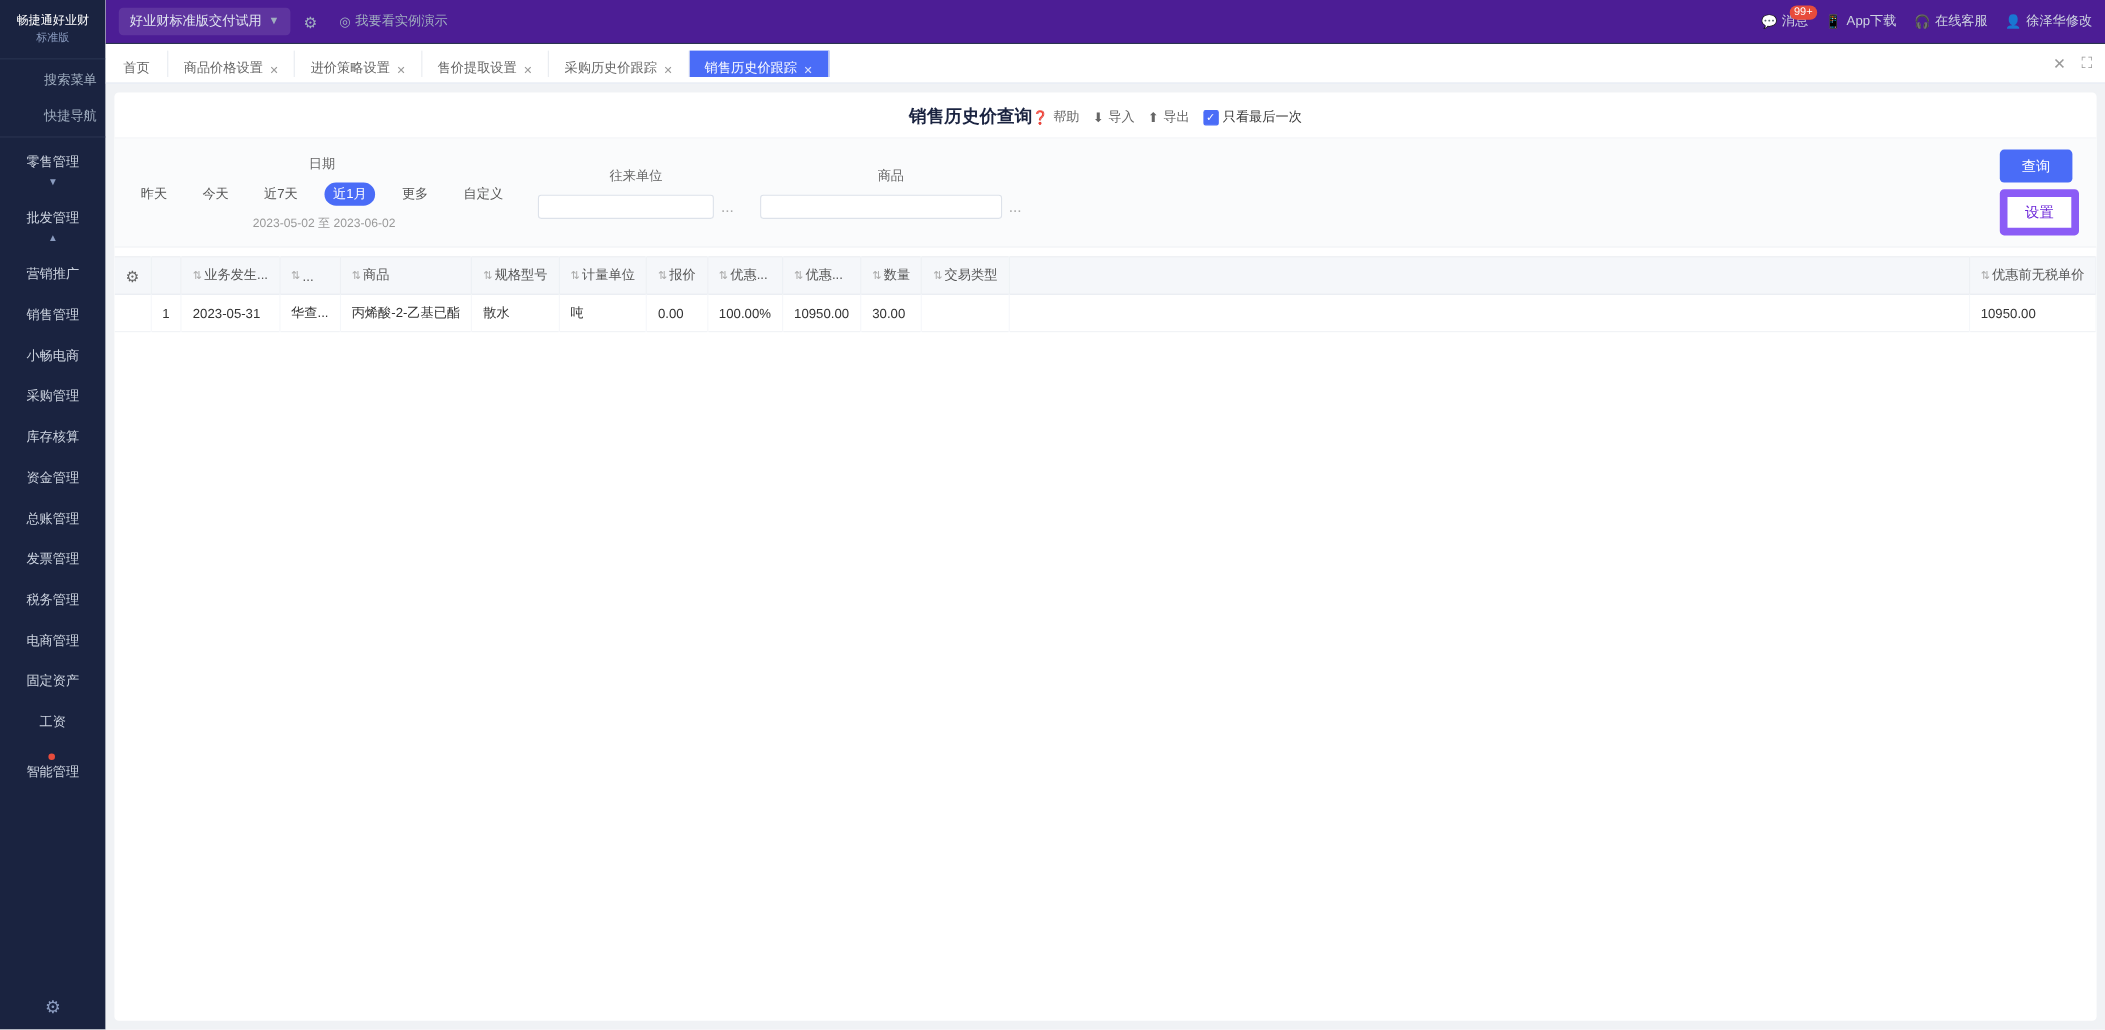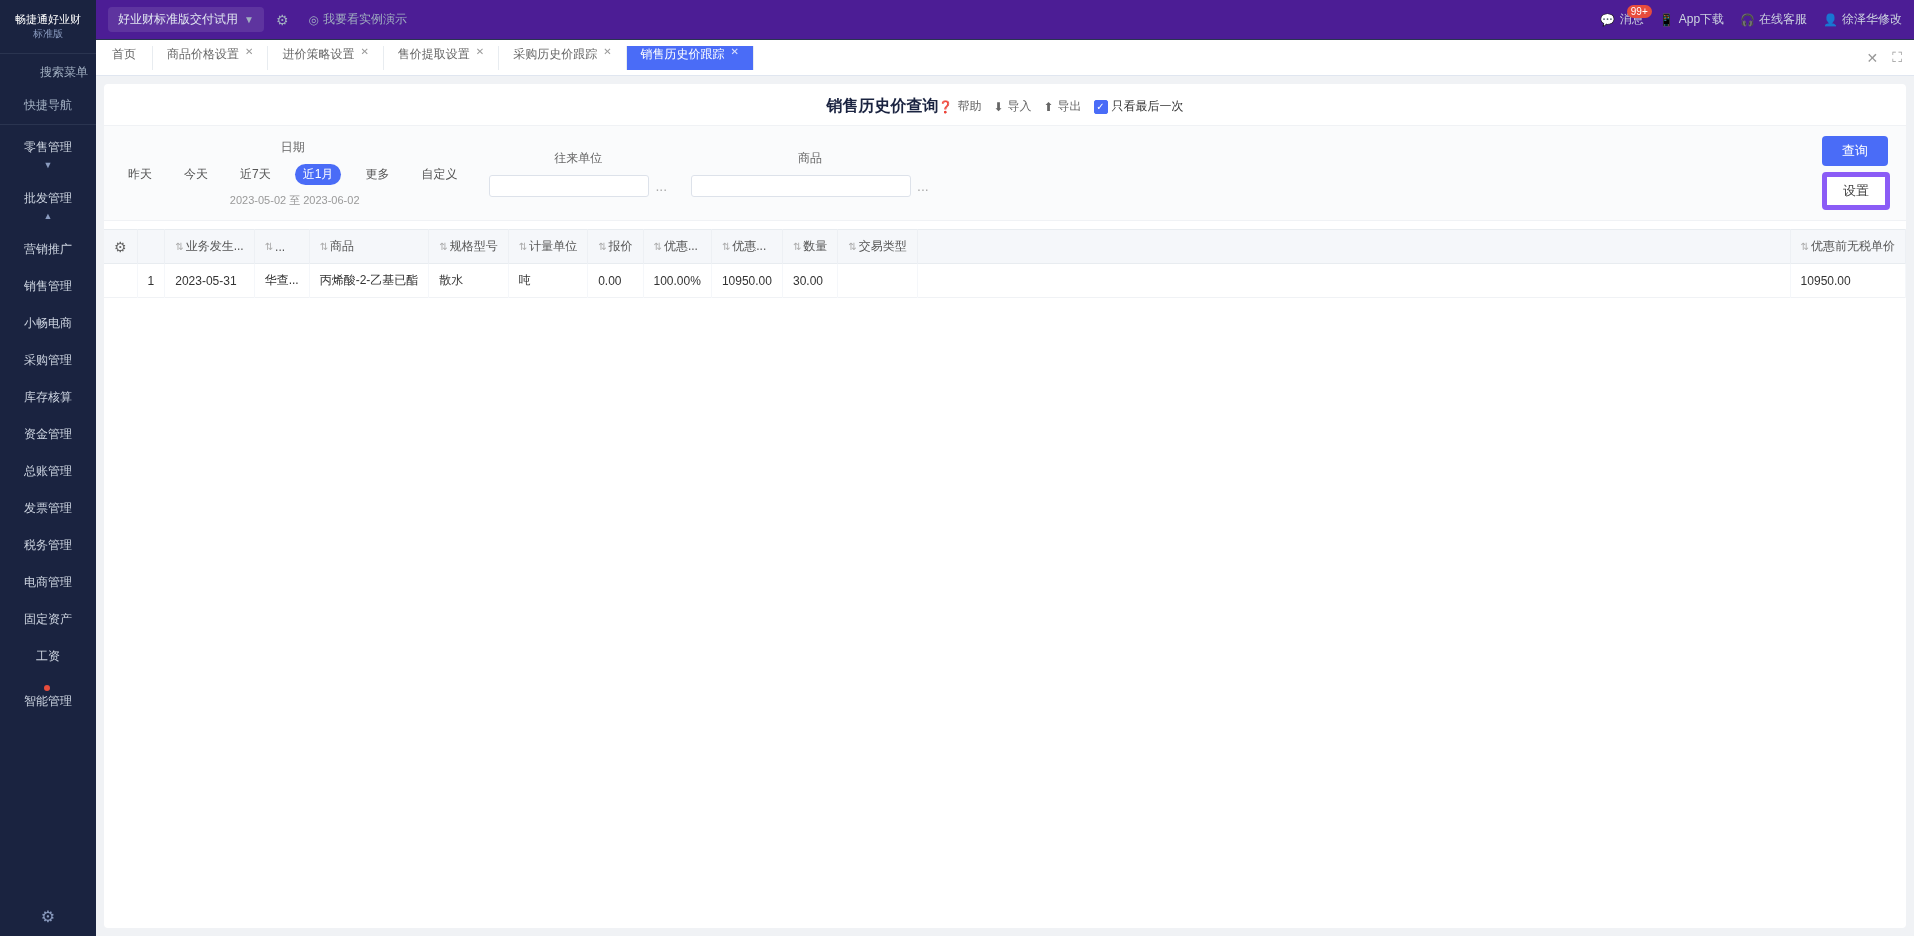--- a/index.html
+++ b/index.html
@@ -7,21 +7,21 @@
 
     
     .app-container { display: flex; height: 936px; width: 1914px; }
 
     
     .sidebar { width: 96px; background: #1a2340; display: flex; flex-direction: column; color: #cdd4e0; flex-shrink: 0; }
     .sidebar-logo { padding: 12px 8px; text-align: center; border-bottom: 1px solid #2a3450; }
     .sidebar-logo-text { color: #fff; font-size: 11px; line-height: 1.4; }
     .sidebar-logo-sub { color: #8a9bbf; font-size: 10px; }
     .sidebar-search { padding: 10px 8px; font-size: 12px; color: #a0aec0; text-align: right; cursor: pointer; }
-    .sidebar-nav { padding: 6px 8px; font-size: 12px; color: #a0aec0; text-align: center; cursor: pointer; }
+    .sidebar-nav { padding: 6px 8px; font-size: 12px; color: #a0aec0; text-align: right; cursor: pointer; }
     .sidebar-divider { height: 1px; background: #2a3450; margin: 4px 0; }
     .sidebar-item { padding: 10px 6px; font-size: 12px; color: #cdd4e0; text-align: center; cursor: pointer; display: flex; flex-direction: column; align-items: center; gap: 2px; }
     .sidebar-item.has-sub { display: flex; flex-direction: column; justify-content: center; align-items: center; gap: 4px; text-align: center; }
     .sidebar-item .caret { font-size: 9px; color: #8a9bbf; }
     .sidebar-dot { width: 6px; height: 6px; background: #e74c3c; border-radius: 50%; display: inline-block; margin-right: 2px; }
     .sidebar-settings { margin-top: auto; padding: 10px; text-align: center; cursor: pointer; color: #8a9bbf; font-size: 16px; }
 
     
     .main { flex: 1; display: flex; flex-direction: column; overflow: hidden; background: #f0f2f5; }
 
@@ -30,21 +30,21 @@
     .topbar-selector { display: flex; align-items: center; gap: 6px; background: rgba(255,255,255,0.1); border-radius: 4px; padding: 4px 10px; color: #e0e6f0; font-size: 12px; cursor: pointer; }
     .topbar-selector .arrow { color: #a0aec0; font-size: 10px; }
     .topbar-gear { color: #a0aec0; cursor: pointer; font-size: 14px; padding: 4px; }
     .topbar-demo { display: flex; align-items: center; gap: 4px; color: #a0aec0; font-size: 12px; cursor: pointer; margin-left: 8px; }
     .topbar-right { margin-left: auto; display: flex; align-items: center; gap: 16px; }
     .topbar-action { display: flex; align-items: center; gap: 4px; color: #cdd4e0; font-size: 12px; cursor: pointer; position: relative; }
     .badge { background: #e74c3c; color: #fff; font-size: 10px; border-radius: 10px; padding: 1px 4px; position: absolute; top: -6px; right: -8px; }
 
     
     .tabbar { height: 36px; background: #fff; display: flex; align-items: center; padding: 0 0; border-bottom: 1px solid #e0e6f0; overflow-x: auto; }
-    .tab { display: flex; align-items: flex-start; gap: 4px; padding: 0 14px; height: 24px; font-size: 12px; color: #666; cursor: pointer; border-right: 1px solid #e8ecf0; white-space: nowrap; flex-shrink: 0; }
+    .tab { display: flex; align-items: flex-end; gap: 4px; padding: 0 14px; height: 24px; font-size: 12px; color: #666; cursor: pointer; border-right: 1px solid #e8ecf0; white-space: nowrap; flex-shrink: 0; }
     .tab.active { background: #4a6cf7; color: #fff; }
     .tab .tab-close { font-size: 10px; color: #999; cursor: pointer; margin-left: 2px; }
     .tab.active .tab-close { color: rgba(255,255,255,0.8); }
     .tab.home { padding: 0 16px; }
     .tab-right-icons { margin-left: auto; display: flex; align-items: center; padding: 0 8px; gap: 6px; }
     .tab-right-btn { font-size: 14px; color: #999; cursor: pointer; padding: 4px; }
 
     
     .page-area { flex: 1; background: #fff; margin: 8px; border-radius: 4px; overflow: auto; }
 
@@ -62,21 +62,21 @@
     .filter-group { display: flex; align-items: center; gap: 8px; flex-direction: column; }
     .filter-label { font-size: 12px; color: #666; }
     .date-btns { display: flex; align-items: center; gap: 16px; }
     .date-btn { padding: 2px 8px; font-size: 12px; border-radius: 3px; cursor: pointer; color: #555; }
     .date-btn.active { background: #4a6cf7; color: #fff; border-radius: 12px; }
     .date-range { font-size: 11px; color: #999; margin-left: 4px; }
     .filter-input-group { display: flex; align-items: center; gap: 6px; }
     .filter-input { border: 1px solid #dde2ea; border-radius: 3px; padding: 3px 8px; font-size: 12px; width: 160px; color: #333; outline: none; }
     .filter-dots { color: #aaa; cursor: pointer; font-size: 14px; }
     .query-btn { background: #4a6cf7; color: #fff; border: none; border-radius: 4px; padding: 6px 20px; font-size: 13px; cursor: pointer; font-family: inherit; }
-    .settings-btn { border: 5px solid #8b5cf6; background: #fff; color: #404040; border-radius: 4px; padding: 5px 16px; font-size: 13px; cursor: pointer; font-family: inherit; }
+    .settings-btn { border: 7px solid #8b5cf6; background: #fff; color: #6d28d9; border-radius: 4px; padding: 5px 16px; font-size: 13px; cursor: pointer; font-family: inherit; }
     .filter-right { margin-left: auto; display: flex; flex-direction: column; gap: 6px; align-items: flex-start; }
 
     
     .table-wrap { padding: 8px 0; overflow-x: auto; }
     table { width: 100%; border-collapse: collapse; font-size: 12px; }
     thead tr { background: #f5f7fa; border-top: 1px solid #e8ecf0; border-bottom: 1px solid #e8ecf0; }
     thead th { padding: 8px 10px; color: #555; font-weight: normal; text-align: left; white-space: nowrap; border-right: 1px solid #edf0f4; }
     thead th:first-child { width: 40px; text-align: center; }
     tbody tr { border-bottom: 1px solid #f0f2f5; }
     tbody td { padding: 8px 10px; color: #333; white-space: nowrap; border-right: 1px solid #f5f7fa; }

